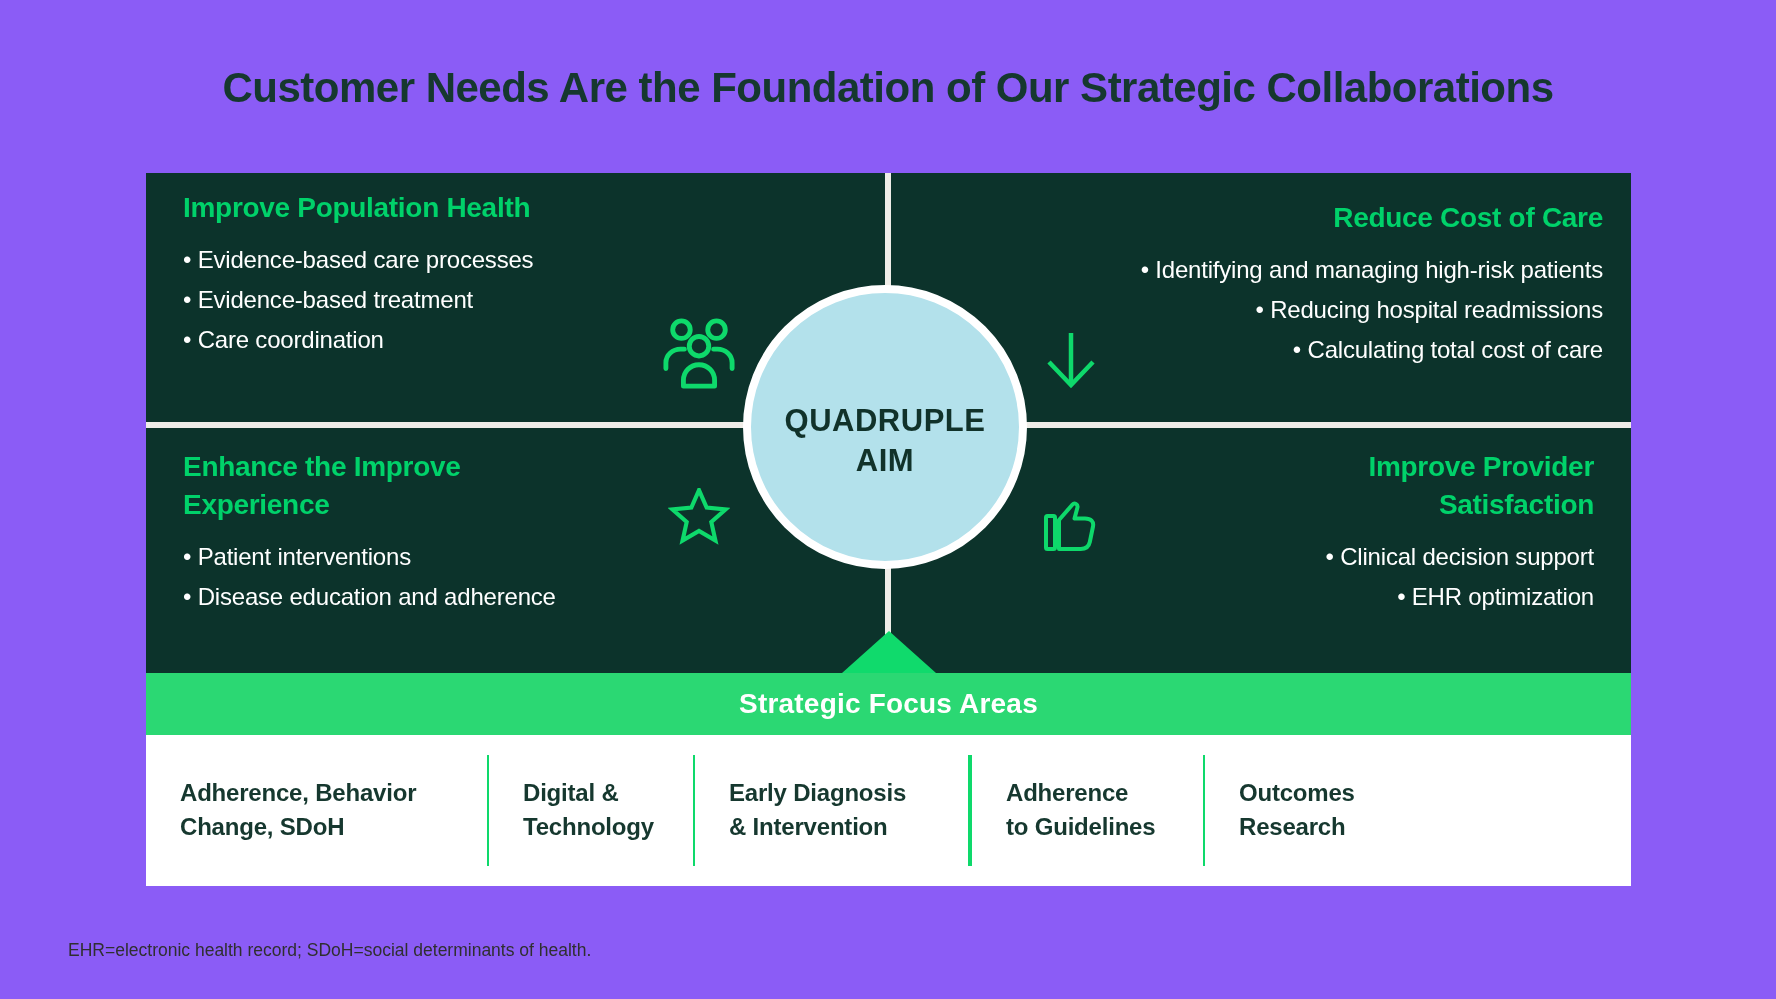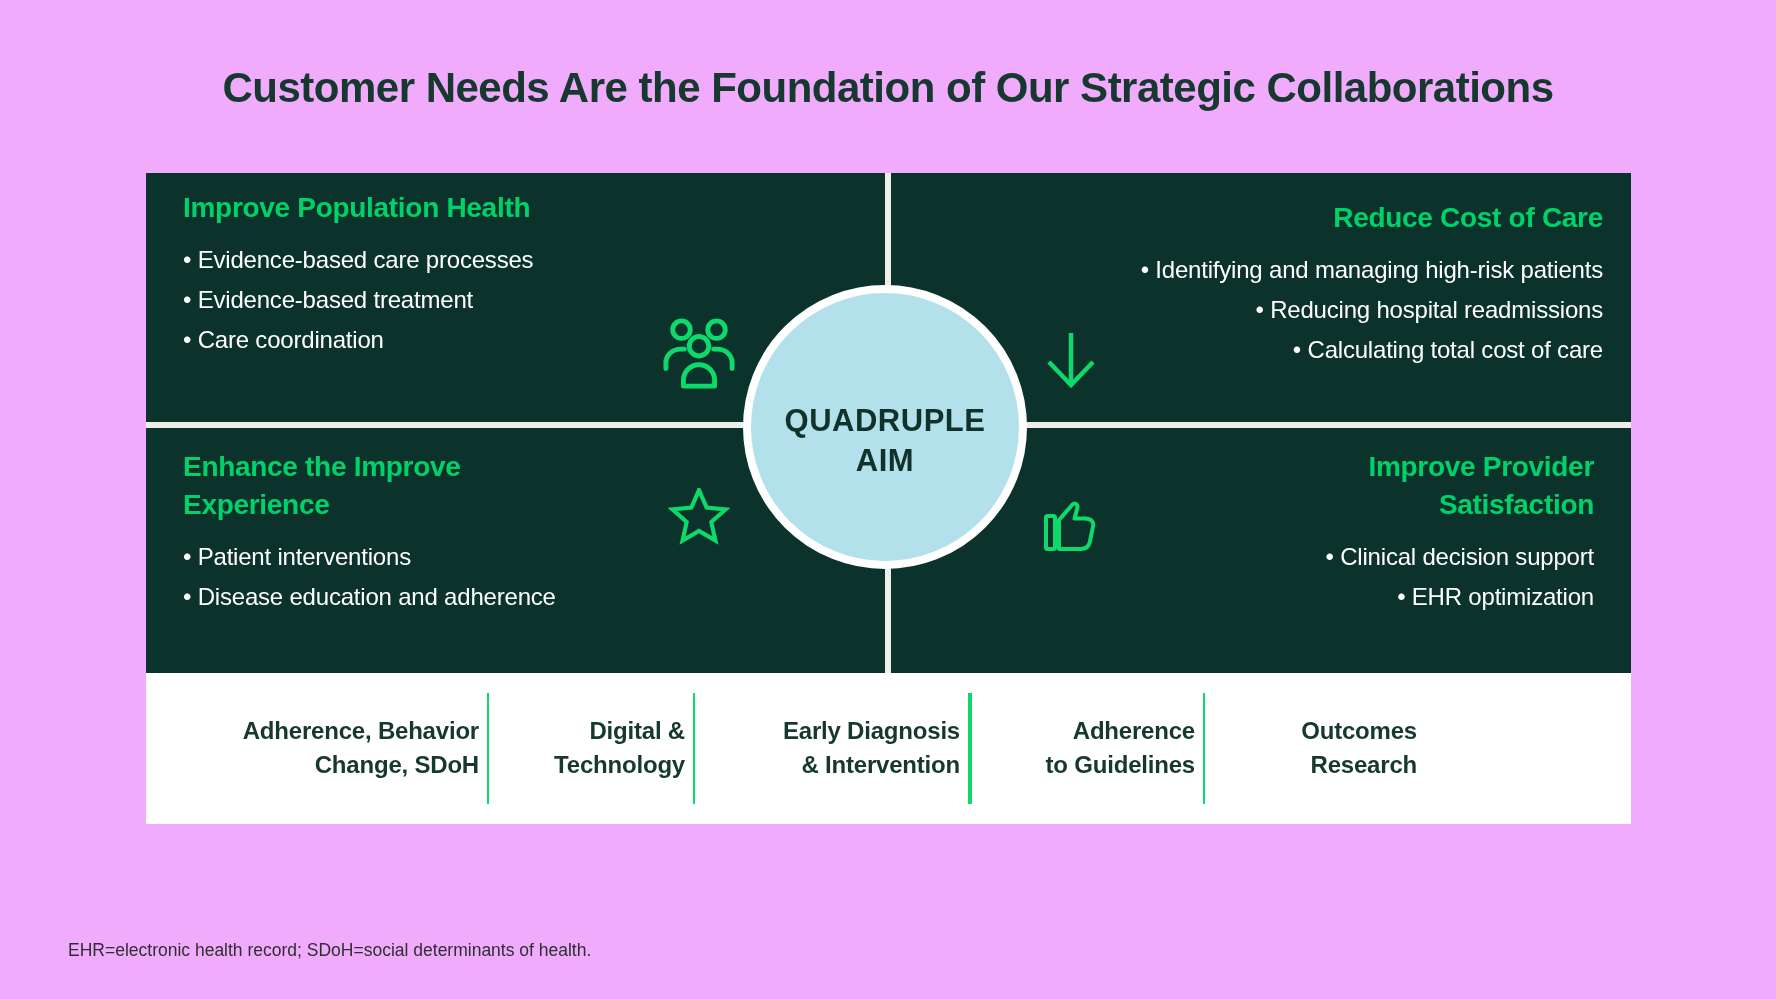--- a/index.html
+++ b/index.html
@@ -1,16 +1,16 @@
 <!DOCTYPE html>
 <html><head>
 <meta charset="utf-8">
 <style>
   html,body{margin:0;padding:0;background:#EFEDE8;}
-  .canvas{position:relative;width:1776px;height:999px;background:#f0abfc;
+  .canvas{position:relative;width:1776px;height:999px;background:#8b5cf6;
           font-family:"Liberation Sans",sans-serif;overflow:hidden;}
 
   .title{position:absolute;top:64px;left:0;width:100%;text-align:center;
          font-size:42px;font-weight:700;color:#16382F;letter-spacing:-0.5px;}
 
   .panel{position:absolute;left:146px;top:173px;width:1485px;height:713px;}
 
   
   .quadrants{position:relative;width:100%;height:500px;background:#0C332B;}
   .div-v{position:absolute;left:739px;top:0;width:6px;height:100%;background:#EFEDE8;}
@@ -44,21 +44,21 @@
   
   .band{position:relative;width:100%;height:62px;background:#2BD873;
         display:flex;align-items:center;justify-content:center;}
   .band-triangle{position:absolute;top:-42px;left:50%;transform:translateX(-50%);
                  width:0;height:0;border-left:47px solid transparent;
                  border-right:47px solid transparent;border-bottom:42px solid #10DA6C;}
   .band-label{font-size:28px;font-weight:700;color:#FFFFFF;letter-spacing:0.2px;}
 
   
   .strip{display:flex;width:100%;height:151px;background:#FFFFFF;align-items:stretch;}
-  .fa-col{box-sizing:border-box;padding:41px 8px 16px 34px;text-align:right;}
+  .fa-col{box-sizing:border-box;padding:41px 8px 16px 34px;}
   .c1{flex:0 0 341px;} .c2{flex:0 0 204px;} .c3{flex:0 0 273px;}
   .c4{flex:0 0 206px;} .c5{flex:0 0 231px;} .c6{flex:0 0 220px;}
   .fa-label{font-size:24px;font-weight:700;color:#16382F;line-height:34px;
             white-space:pre-line;letter-spacing:-0.2px;}
   .fa-div{width:2px;margin:20px 0;background:#0ED96B;flex:0 0 2px;}
 
   .footnote{position:absolute;left:68px;top:940px;font-size:17.5px;color:#2F2F2F;}
 </style>
 </head>
 <body>
@@ -139,20 +139,24 @@
           <path d="M16 49 V20 L29.5 4.5 c2,-2.3 5.5,-0.3 5,2.8 L31.5 18.5 h10.5 c6,0 9,3 8,8 l-3.2,15.5 c-1,4.8 -4,7 -9,7 z"></path>
         </svg>
       </div>
 
       <div class="circle">
         <div class="circle-label">QUADRUPLE
 AIM</div>
       </div>
     </div>
 
+    <div class="band">
+      <div class="band-triangle"></div>
+      <div class="band-label">Strategic Focus Areas</div>
+    </div>
 
     <div class="strip">
       <div class="fa-col c1">
         <div class="fa-label">Adherence, Behavior
 Change, SDoH</div>
       </div>
       <div class="fa-div"></div>
       <div class="fa-col c2">
         <div class="fa-label">Digital &amp;
 Technology</div>

